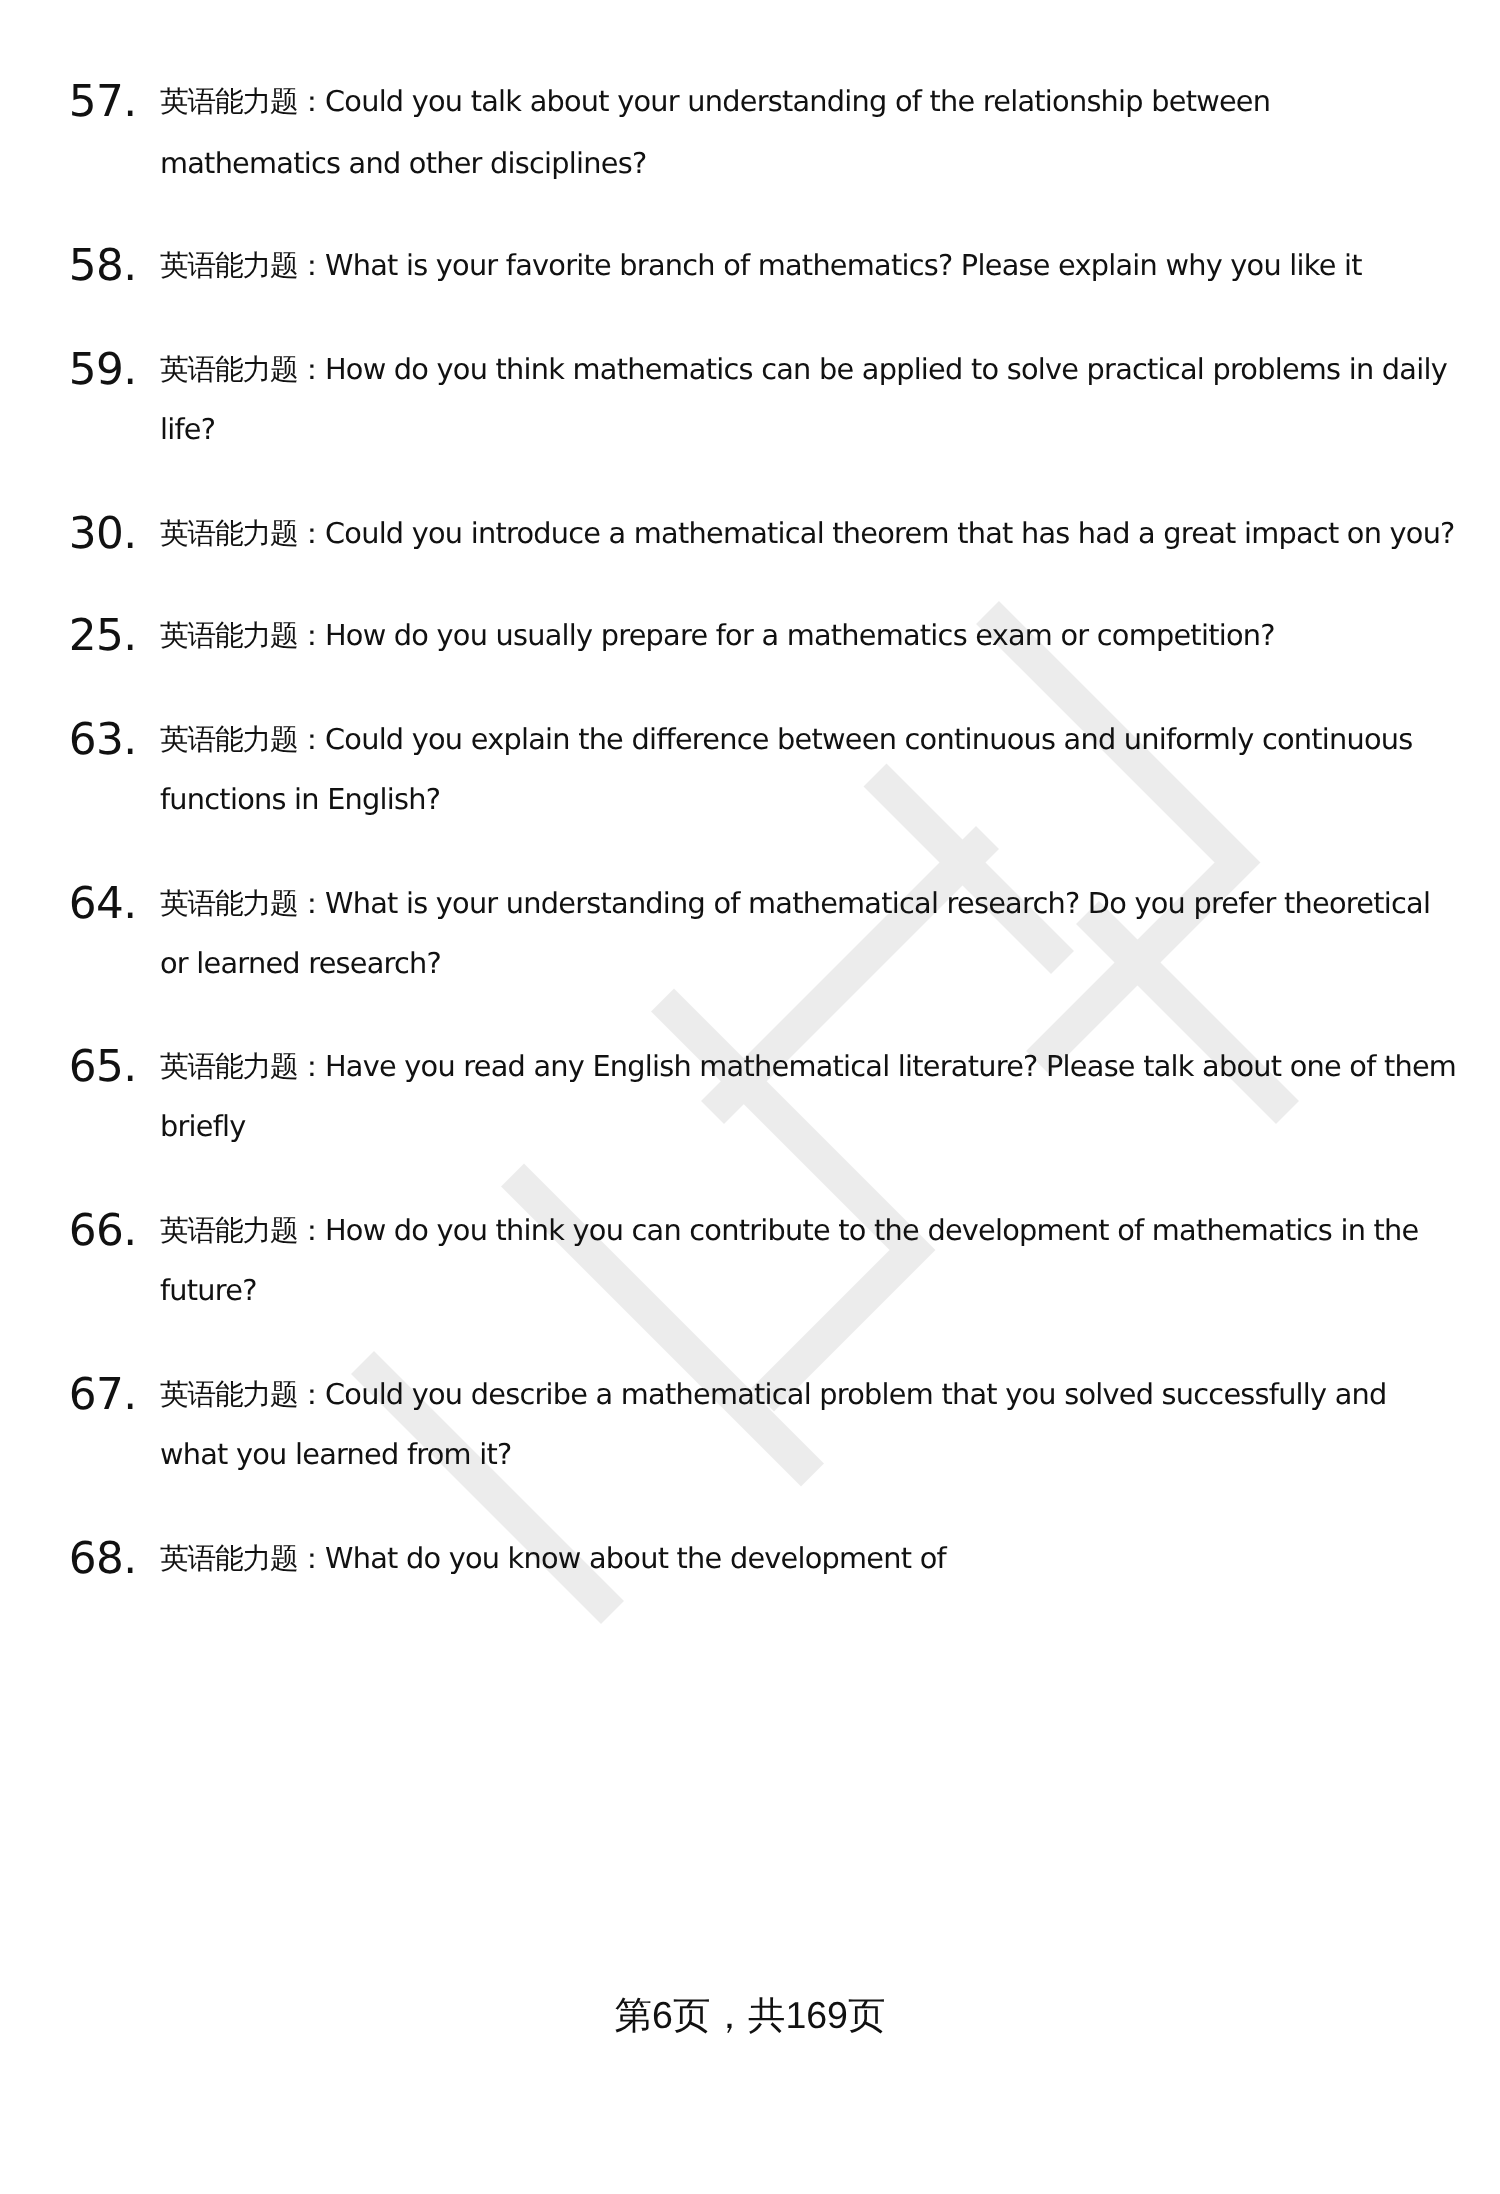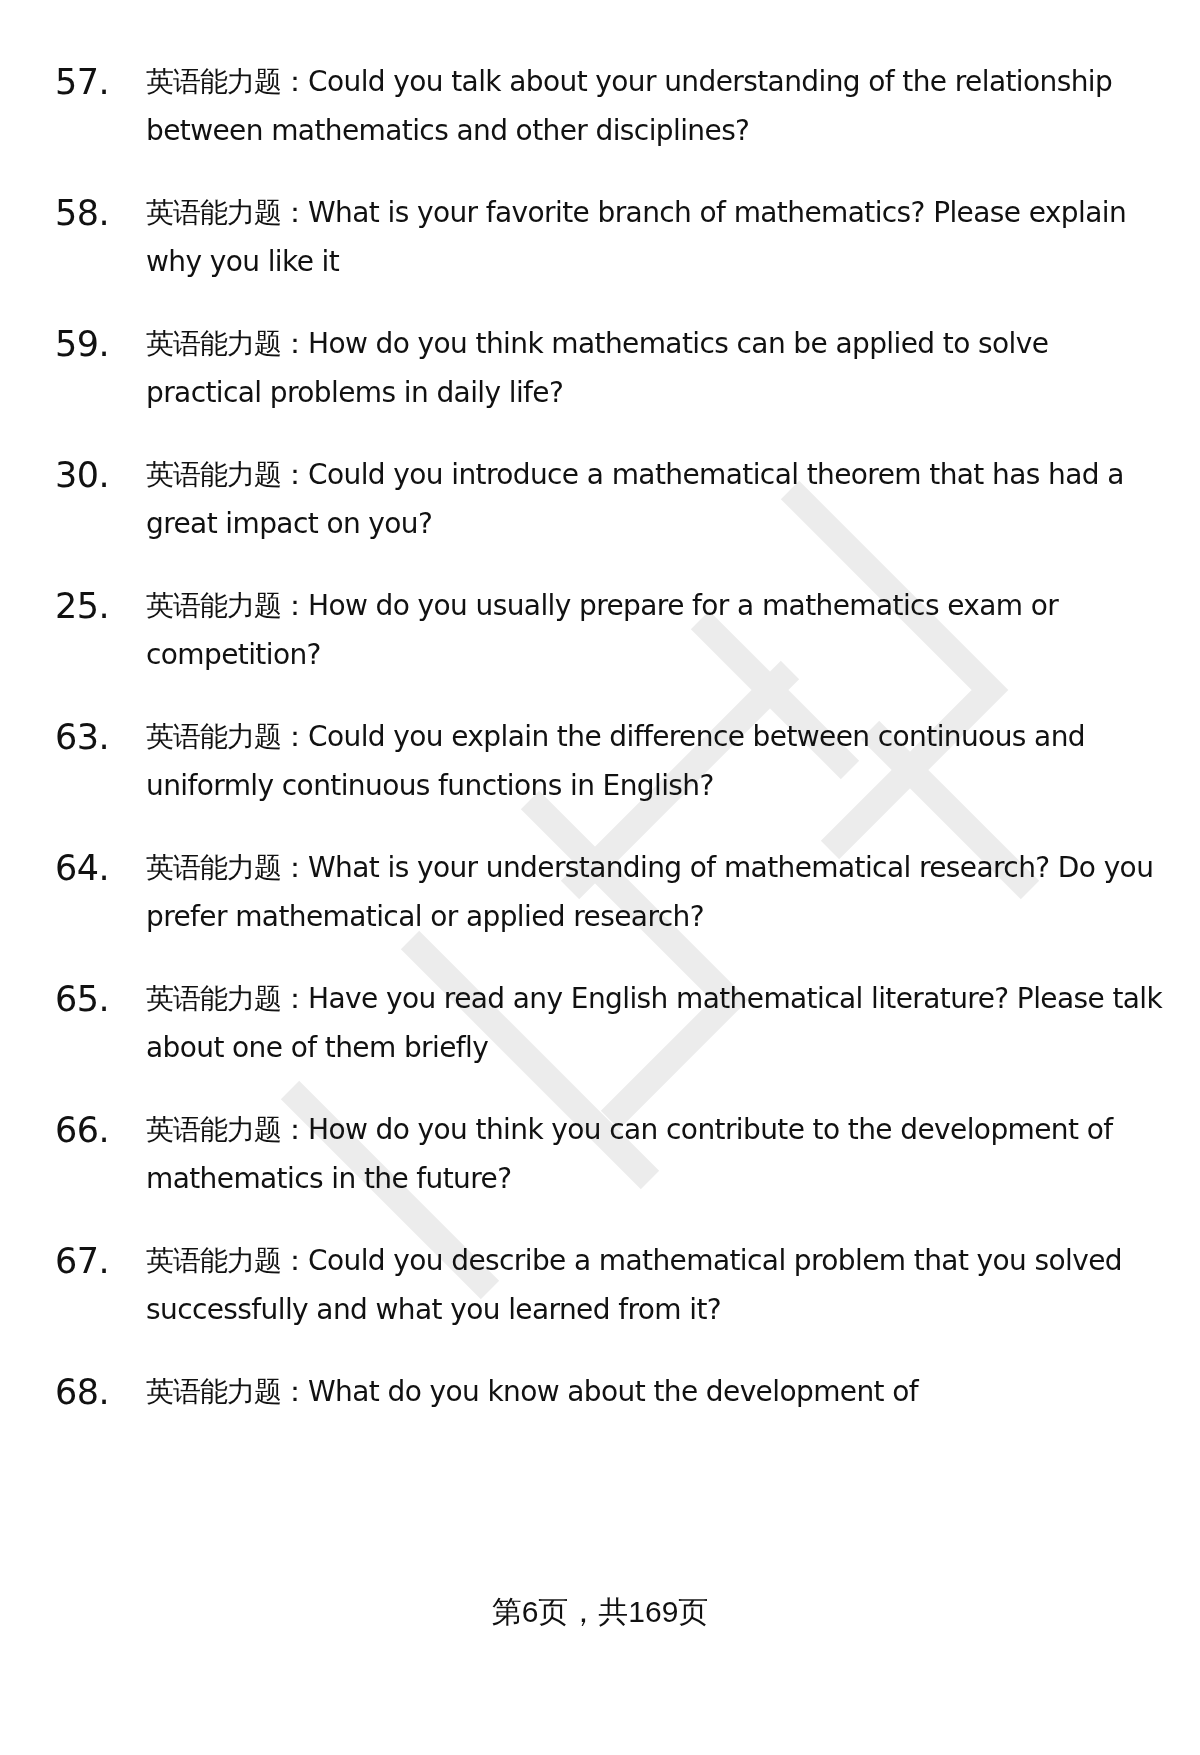--- a/index.html
+++ b/index.html
@@ -6,26 +6,26 @@
     body {
       width: 1200px; height: 1755px; position: relative; overflow: hidden;
       font-family: "DejaVu Sans", "Liberation Sans", sans-serif;
       color: #111111;
     }
     .watermark {
       position: absolute; left: 230px; top: 470px; width: 820px; height: 900px;
       pointer-events: none; opacity: 0.07;
     }
     .list { position: absolute; left: 55px; top: 58px; width: 1110px; }
-    .item { display: flex; margin-bottom: 34px; gap: 18px; }
+    .item { display: flex; margin-bottom: 34px; }
     .num {
       width: 73px; flex: 0 0 73px;
       font-size: 35px; line-height: 48.5px; letter-spacing: -0.5px;
     }
-    .body { flex: 1; font-size: 28px; line-height: 48.5px; letter-spacing: -0.6px; }
+    .body { flex: 1; font-size: 23px; line-height: 48.5px; letter-spacing: -0.6px; }
     .label { letter-spacing: -1px; }
     .footer {
       position: absolute; left: 0; width: 1200px; top: 1592px; text-align: center;
       font-family: "Liberation Sans", sans-serif; font-size: 30px; color: #111;
     }
   </style>
 </head>
 <body>
 
 <svg class="watermark" viewBox="0 0 820 900">
@@ -60,21 +60,21 @@
   <div class="item">
     <span class="num">25.</span>
     <span class="body"><span class="label">英语能力题：</span><span>How do you usually prepare for a mathematics exam or competition?</span></span>
   </div>
   <div class="item">
     <span class="num">63.</span>
     <span class="body"><span class="label">英语能力题：</span><span>Could you explain the difference between continuous and uniformly continuous functions in English?</span></span>
   </div>
   <div class="item">
     <span class="num">64.</span>
-    <span class="body"><span class="label">英语能力题：</span><span>What is your understanding of mathematical research? Do you prefer mathematical or applied research?</span></span>
+    <span class="body"><span class="label">英语能力题：</span><span>What is your understanding of mathematical research? Do you prefer theoretical or learned research?</span></span>
   </div>
   <div class="item">
     <span class="num">65.</span>
     <span class="body"><span class="label">英语能力题：</span><span>Have you read any English mathematical literature? Please talk about one of them briefly</span></span>
   </div>
   <div class="item">
     <span class="num">66.</span>
     <span class="body"><span class="label">英语能力题：</span><span>How do you think you can contribute to the development of mathematics in the future?</span></span>
   </div>
   <div class="item">

